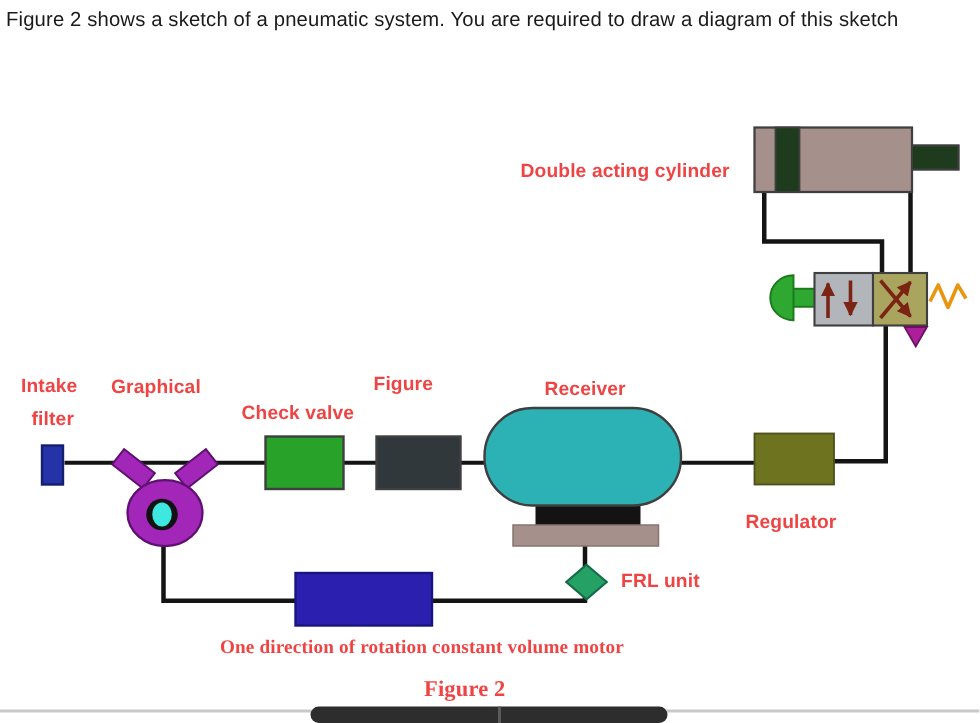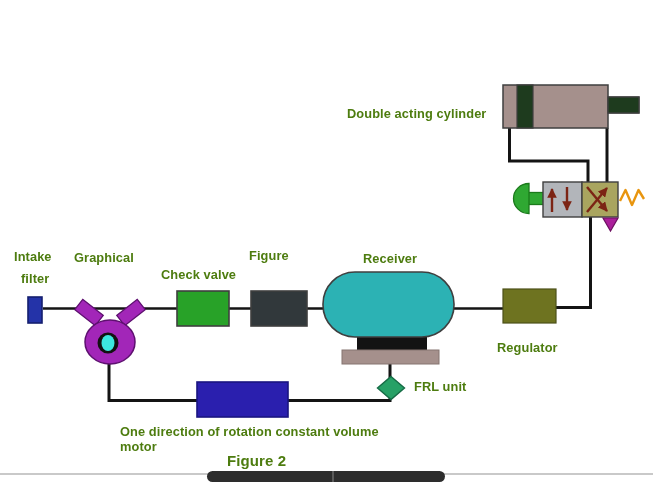--- a/index.html
+++ b/index.html
@@ -11,41 +11,42 @@
     font-family:"Liberation Sans","DejaVu Sans",sans-serif;
   }
   .para{
     position:absolute;left:4px;
     width:645px;
     font-size:13.5px;color:#1a1a1a;
     letter-spacing:.1px;
   }
   .lbl{
     position:absolute;
-    font-size:12.8px;font-weight:600;color:#4d7c0f;
+    font-size:12.8px;font-weight:600;color:#ef4444;
     white-space:nowrap;
     letter-spacing:.1px;
   }
-  .lbl.center{text-align:left;white-space:normal;}
+  .lbl.center{text-align:right;white-space:normal;font-family:Liberation Serif, serif;}
   svg.diagram{position:absolute;left:0;top:0;}
   .rule{position:absolute;left:0;top:473px;width:653px;height:2px;}
   .thumb{
     position:absolute;top:471px;height:11px;
     border-radius:6px;
   }
   .thumb-divider{
     position:absolute;top:471px;left:332px;width:2px;height:11px;
     background:#5a5a5a;
   }
 </style>
 </head>
 <body>
 
 <div class="page">
 
+  <div class="para" style="top:5px">Figure 2 shows a sketch of a pneumatic system. You are required to draw a diagram of this sketch</div>
 
   <svg class="diagram" width="653" height="482" viewBox="0 0 653 482">
     <defs>
       <marker id="arw" viewBox="0 0 10 10" refX="9" refY="5" markerWidth="4" markerHeight="4" orient="auto">
         <path d="M0,0 L10,5 L0,10 z" fill="#7c2414"></path>
       </marker>
     </defs>
 
     <path d="M43,308.5 H503" fill="none" stroke-width="2.6" stroke="#141414"></path>
     <path d="M556,307.5 H590.5 V216" fill="none" stroke-width="3" stroke="#141414"></path>

